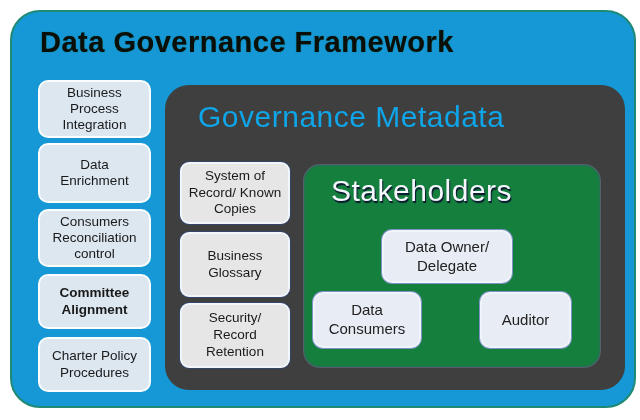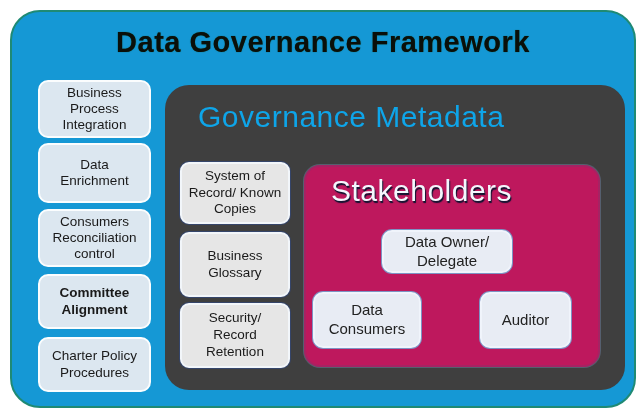--- a/index.html
+++ b/index.html
@@ -7,23 +7,24 @@
   .canvas{
     position:relative;width:640px;height:420px;background:#ffffff;overflow:hidden;
     font-family:"Liberation Sans", sans-serif;
   }
   
   .frame{
     position:absolute;left:10px;top:10px;width:626px;height:398px;
     background:#1598d5;border:2px solid #1f8a74;border-radius:30px;
   }
   .frame-title{
-    position:absolute;left:0;top:14px;width:100%;text-align:center;
+    position:absolute;left:0;top:14px;width:100%;text-align:left;
     font-size:29px;font-weight:600;color:#0a0f0a;letter-spacing:0.5px;
     text-shadow:0 0 1px #14543a;
+    padding-left:28px;
   }
   
   .sidebar{
     position:absolute;left:26px;top:68px;width:113px;
     display:flex;flex-direction:column;
   }
   .side-box{
     background:#dce7f0;border:2px solid #fbfdfe;border-radius:10px;
     display:flex;align-items:center;justify-content:center;text-align:center;
     font-size:13.5px;line-height:1.2;color:#1a1a1a;white-space:pre-line;
@@ -52,35 +53,35 @@
     box-shadow:0 0 0 1px #35456a;
     display:flex;align-items:center;justify-content:center;text-align:center;
     font-size:13.5px;line-height:1.25;color:#1a1a1a;white-space:pre-line;
   }
   .mid-box:nth-child(1){height:62px;}
   .mid-box:nth-child(2){height:65px;margin-top:8px;}
   .mid-box:nth-child(3){height:65px;margin-top:6px;}
   
   .stakeholders{
     position:absolute;left:139px;top:80px;width:296px;height:202px;
-    background:#be185d;border:2px solid #46538032;border-radius:16px;
+    background:#15803d;border:2px solid #46538032;border-radius:16px;
     box-shadow:0 0 0 1px #555f6e;
   }
   .stakeholders-title{
     position:absolute;left:25px;top:7px;
     font-size:30px;font-weight:400;color:#f4f7fd;letter-spacing:0.5px;
     text-shadow:1px 2px 1px #0c1430;
   }
   .sh-box{
     position:absolute;background:#e8ecf4;border:2px solid #f0f4fb;border-radius:10px;
     box-shadow:0 0 0 1px #7d93c4;
     display:flex;align-items:center;justify-content:center;text-align:center;
     font-size:15px;line-height:1.25;color:#222222;white-space:pre-line;
   }
-  .sh-owner{left:76px;top:63px;width:130px;height:43px;}
+  .sh-owner{left:76px;top:63px;width:130px;height:53px;}
   .sh-consumers{left:7px;top:125px;width:108px;height:56px;}
   .sh-auditor{left:174px;top:125px;width:91px;height:56px;}
 </style>
 </head>
 <body>
 
 <div class="canvas">
   <div class="frame">
 
     <div class="frame-title">Data Governance Framework</div>

